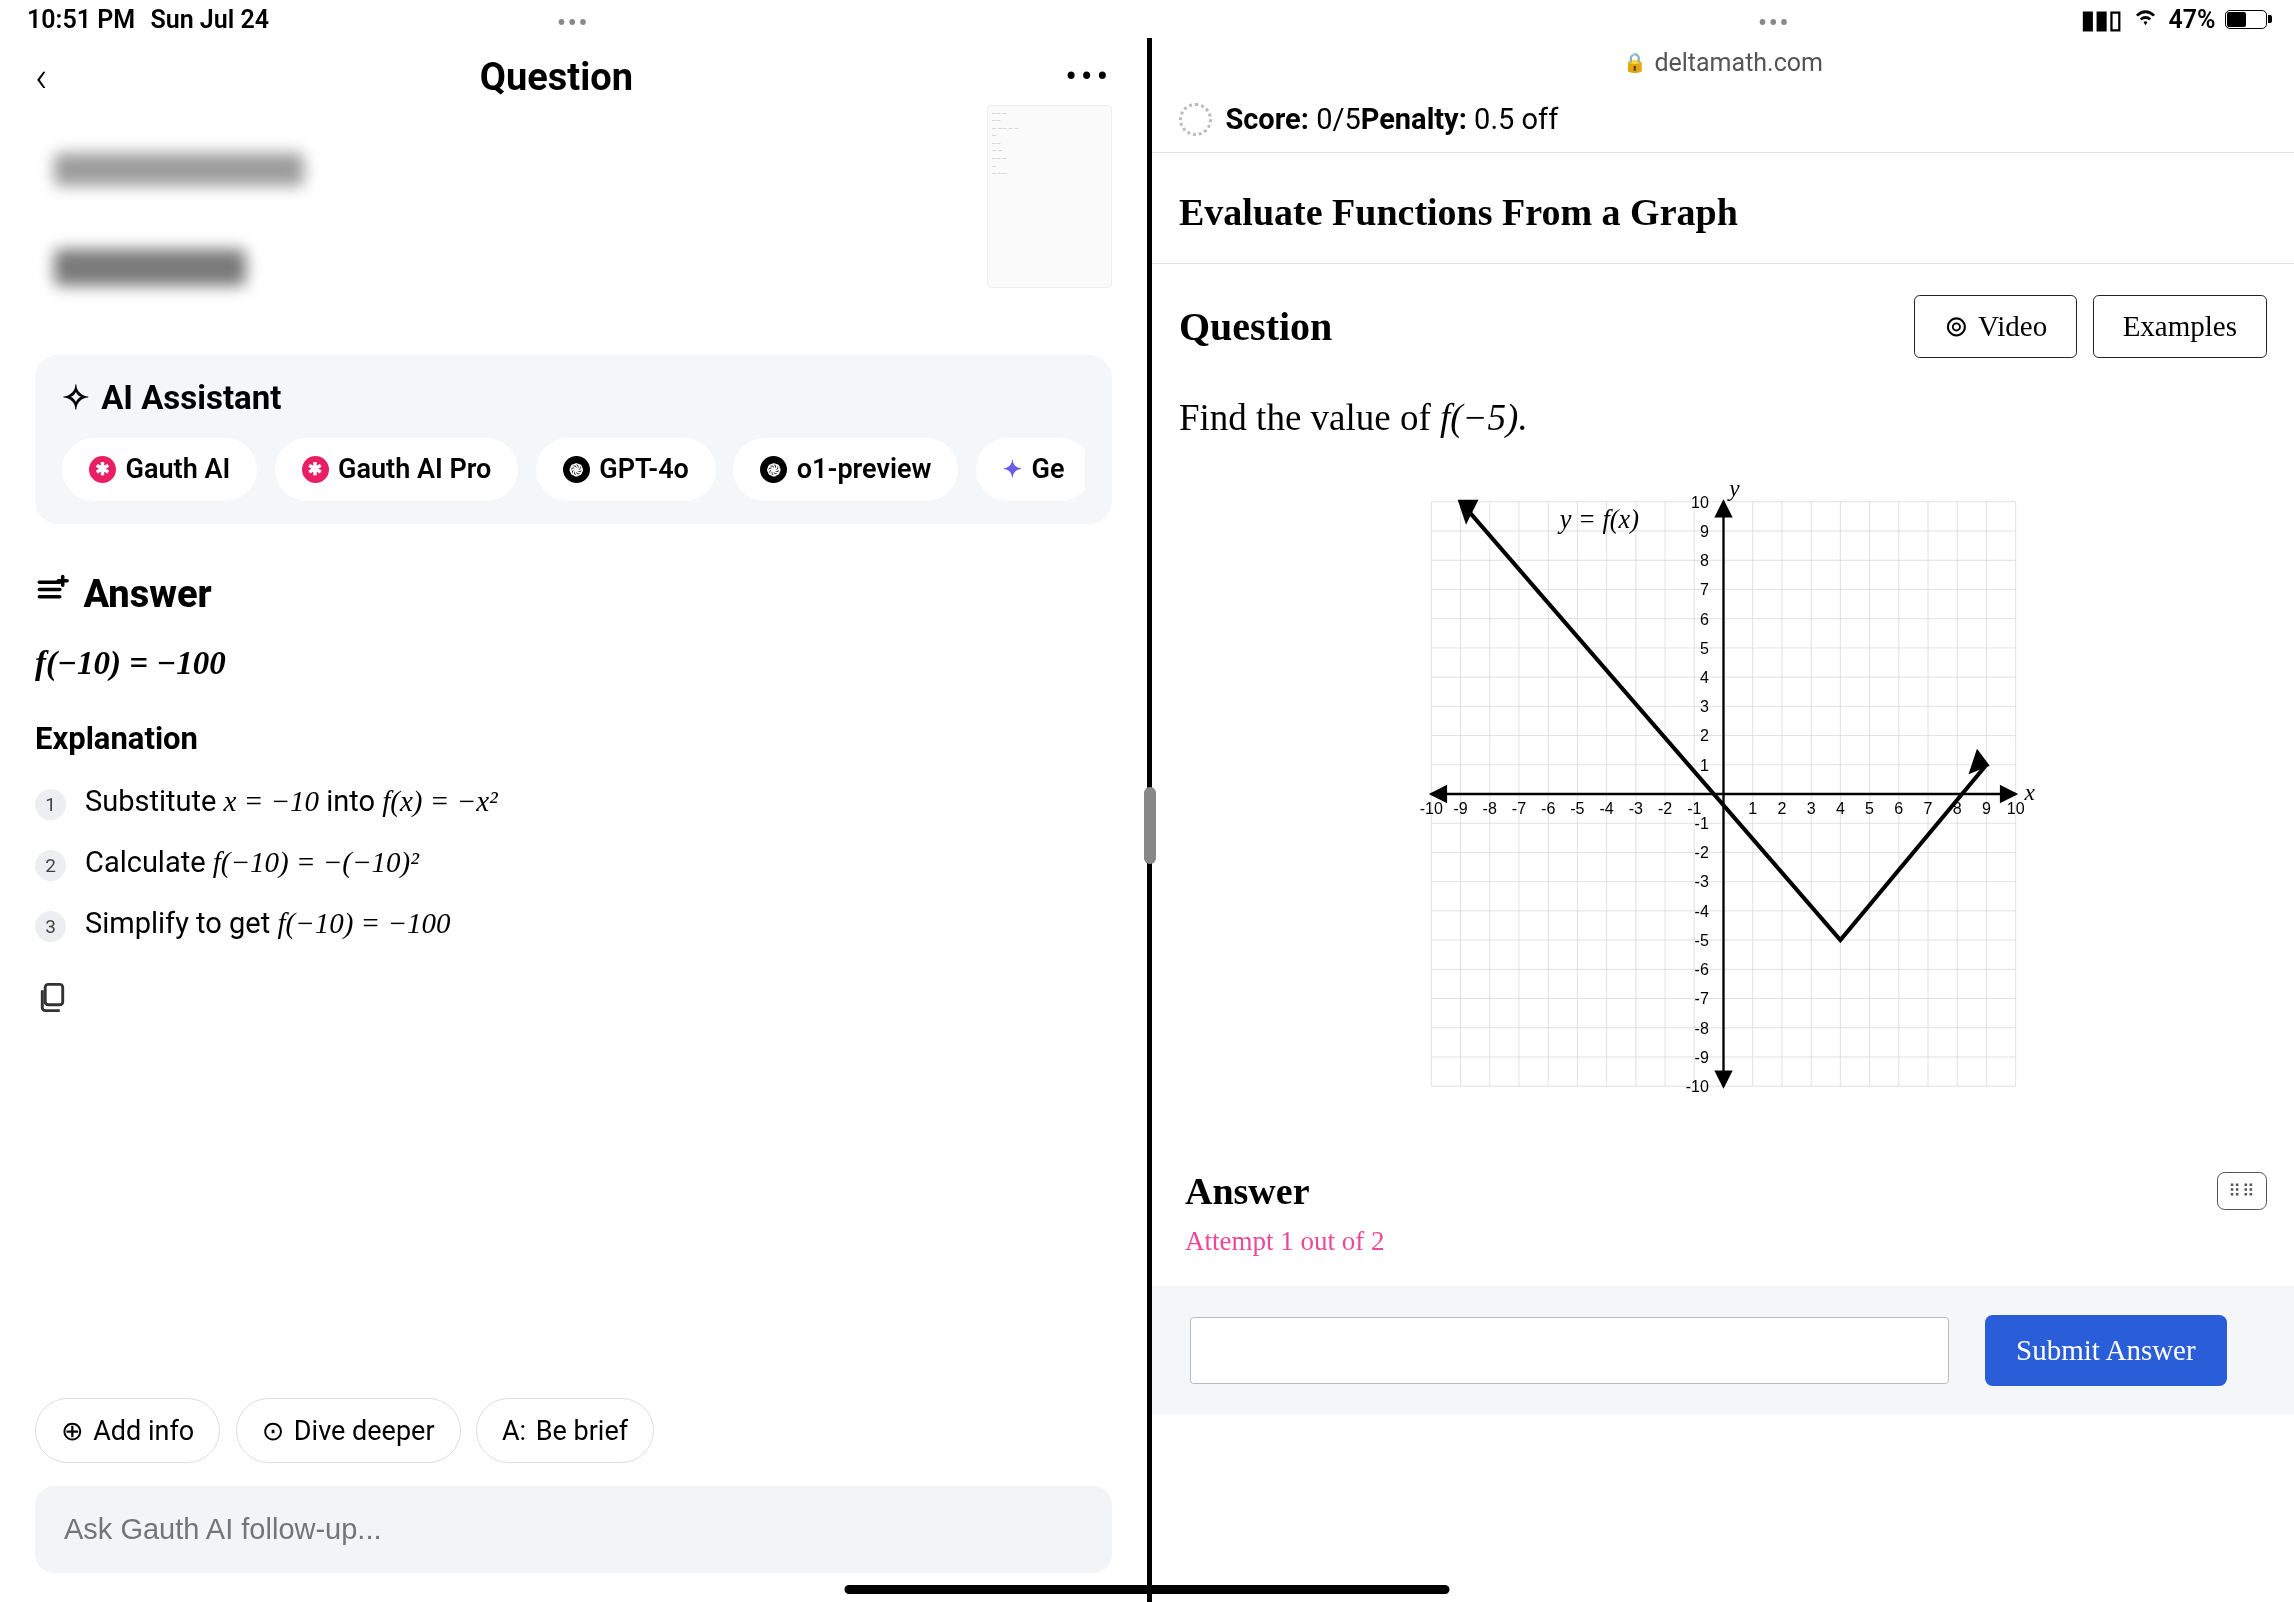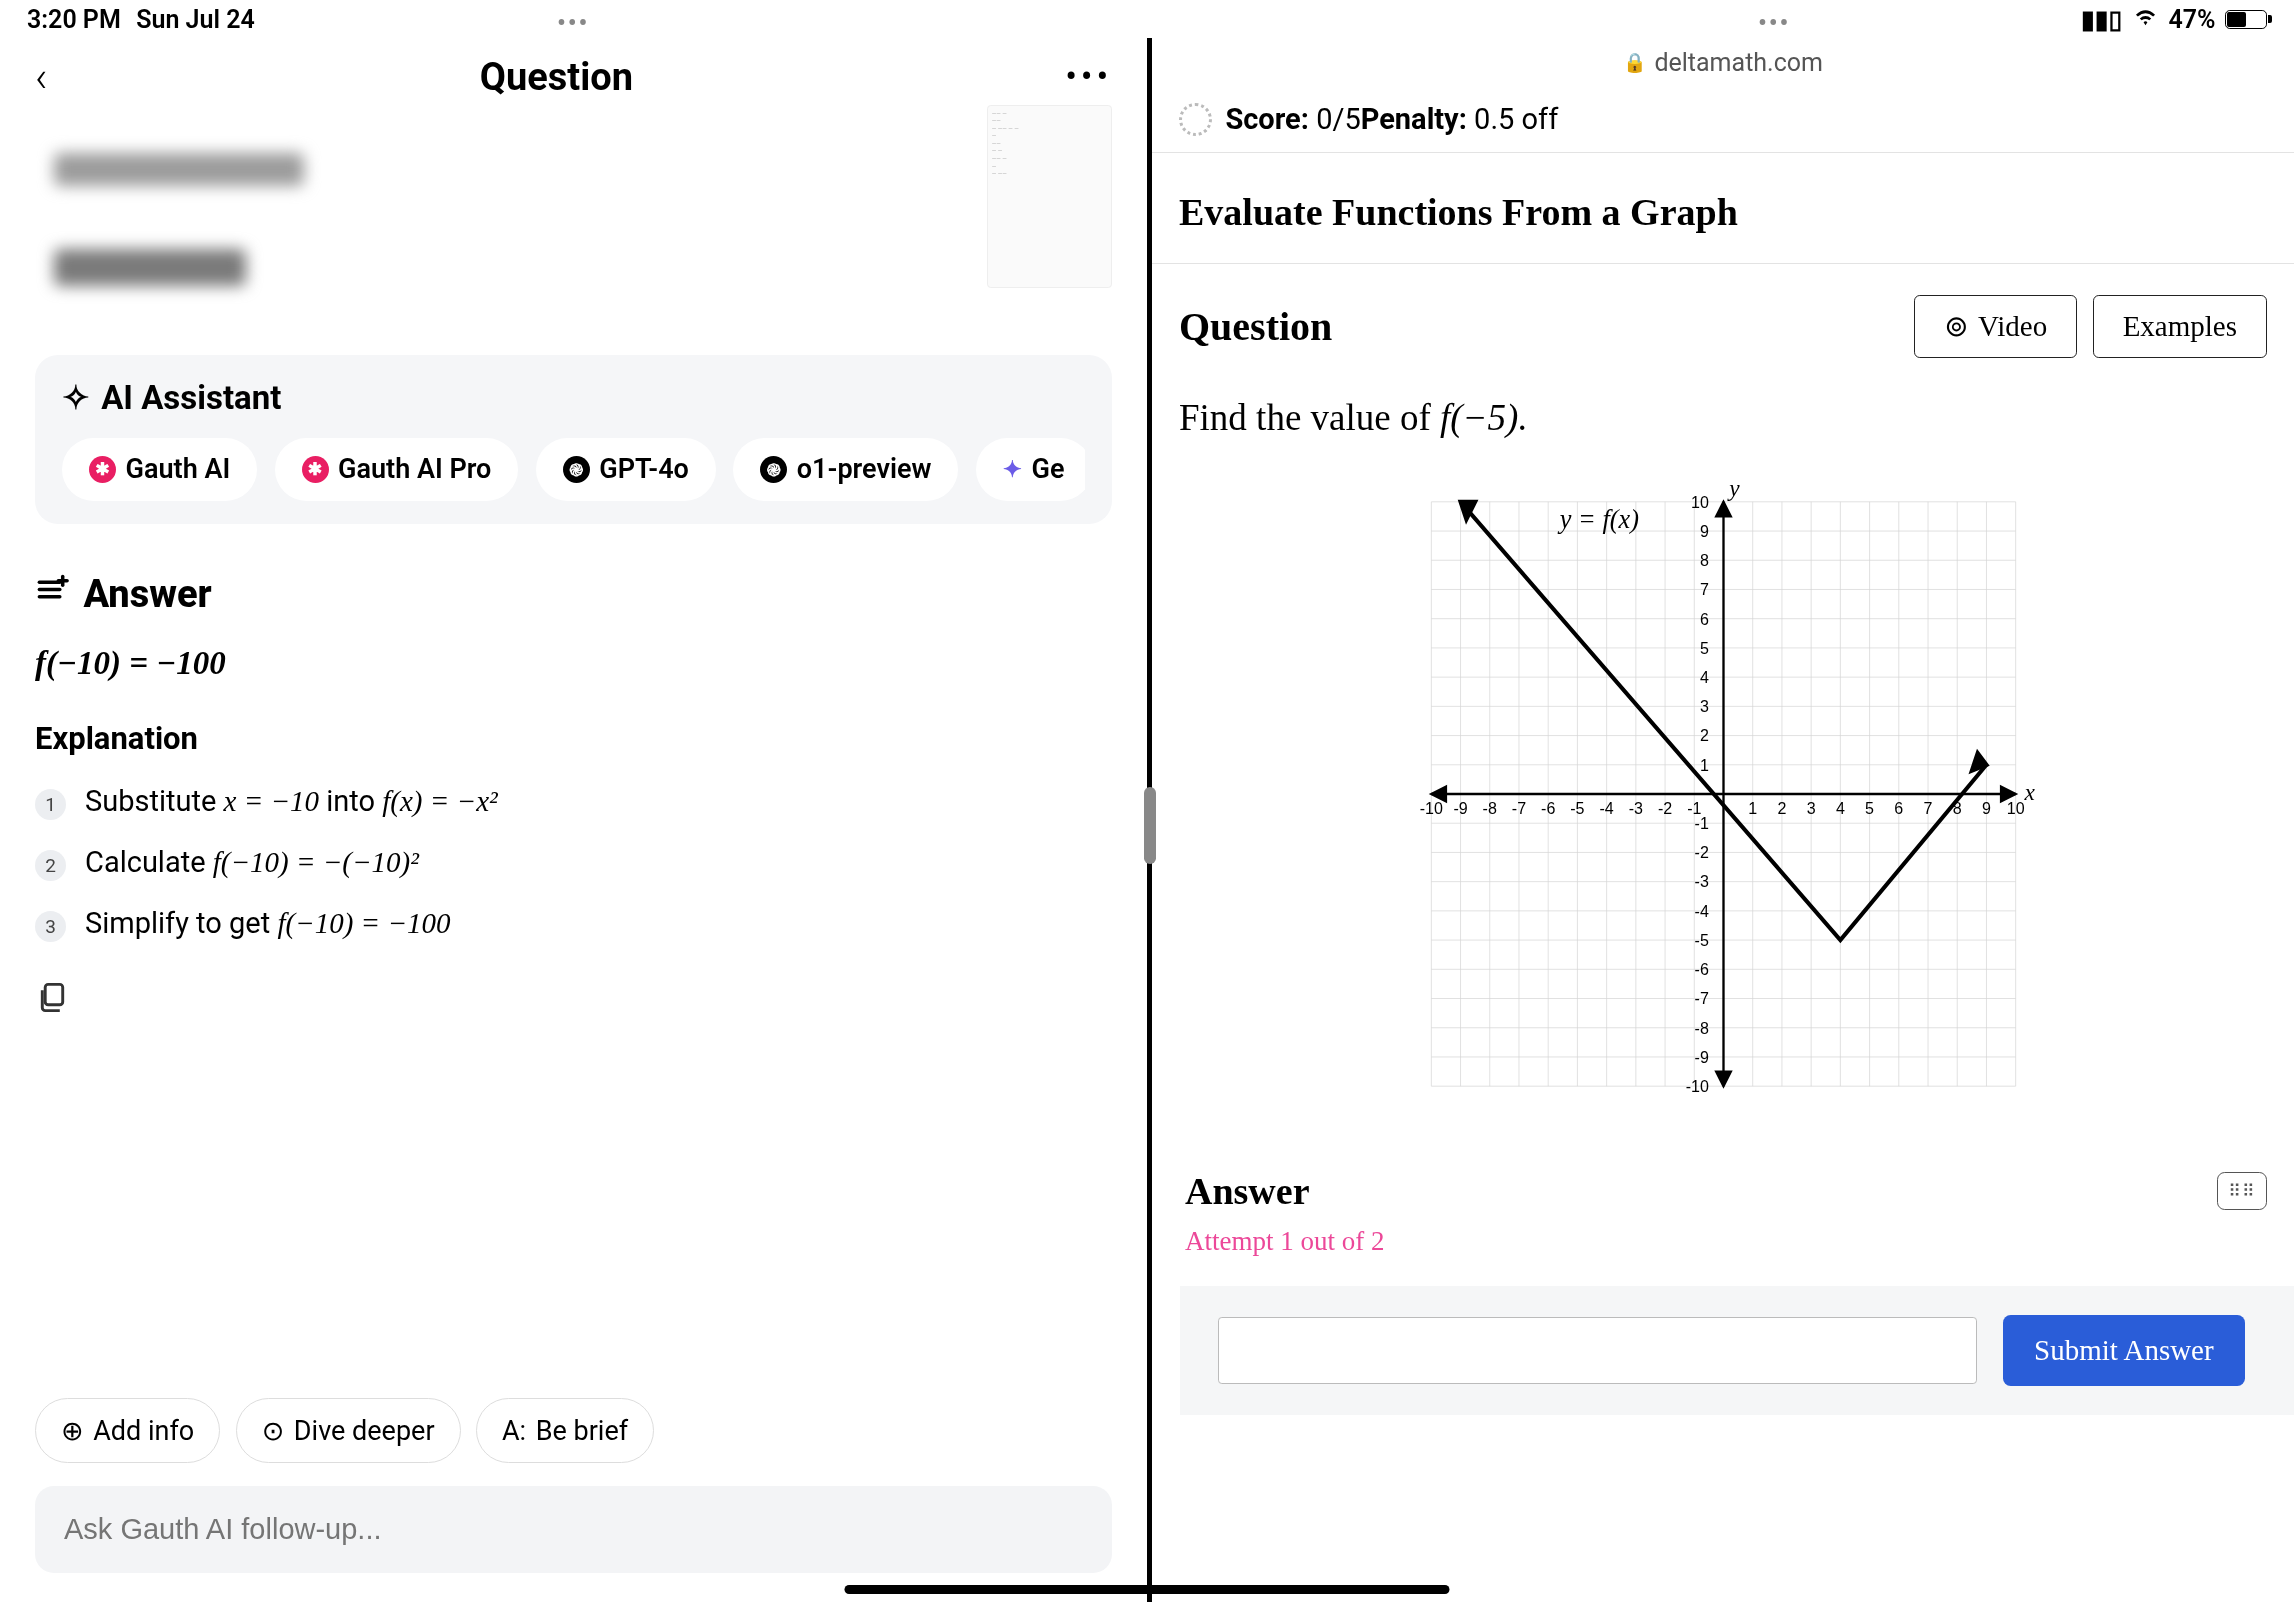--- a/index.html
+++ b/index.html
@@ -78,32 +78,32 @@
   .q-prompt .mi { font-style: italic; }
   
   .graph-wrap { display: flex; justify-content: center; padding: 9.6px 0 29px 0; }
   .graph-svg { width: 653px; height: 672px; }
   
   .ans-row { display: flex; align-items: center; justify-content: space-between; padding: 9.6px 27px 0 33px; }
   .ans-title { font-family: Georgia, 'Times New Roman', serif; font-size: 38px; font-weight: 700; }
   .kbd-icon { width: 50px; height: 38px; border: 1.9px solid #555; border-radius: 7.7px; display: flex; align-items: center; justify-content: center; font-size: 17.3px; letter-spacing: 1px; color: #555; }
   .attempt { font-family: Georgia, serif; font-size: 27px; color: #ec4899; padding: 13.4px 33px 29px 33px; }
   
-  .answer-input-row { background: #f5f6f7; padding: 29px 38px; display: flex; gap: 26px; align-items: center; margin-left: 28px; }
+  .answer-input-row { background: #f5f6f7; padding: 29px 38px; display: flex; gap: 36px; align-items: center; }
   .answer-field { flex: 1; height: 67px; max-width: 759px; background: #fff; border: 1.4px solid #bbb; border-radius: 3.8px; }
   .submit-btn { background: #2a5dd8; color: #fff; font-family: Georgia, serif; font-size: 29px; padding: 19px 31px; border: none; border-radius: 7.7px; }
   
   .home-indicator { position: absolute; bottom: 7.7px; left: 50%; transform: translateX(-50%); width: 605px; height: 9.6px; background: #000; border-radius: 9.6px; }
 </style>
 </head>
 <body>
 
 <div class="status-bar">
   <div class="status-left">
-    <span>3:20 PM</span>
+    <span>10:51 PM</span>
     <span>Sun Jul 24</span>
   </div>
   <span class="status-center-l">•••</span>
   <span class="status-center-r">•••</span>
   <div class="status-right">
     <span>▮▮▯</span>
     <span>
       <svg width="27" height="21" viewBox="0 0 28 22">
           <path d="M14 19 L16 16 Q14 14 12 16 Z M8 12 Q14 7 20 12 L18 14 Q14 11 10 14 Z M4 8 Q14 -1 24 8 L22 10 Q14 3 6 10 Z" fill="#000"></path>
         </svg>

